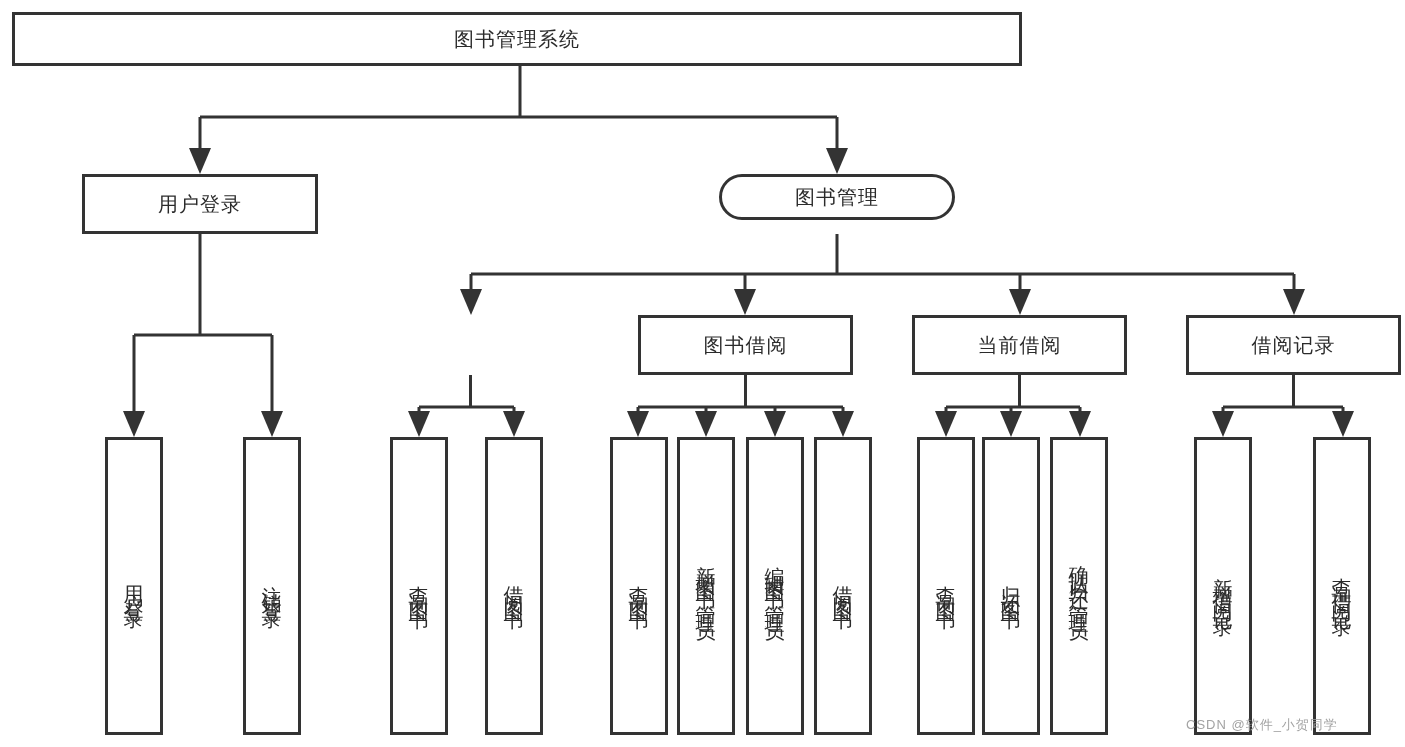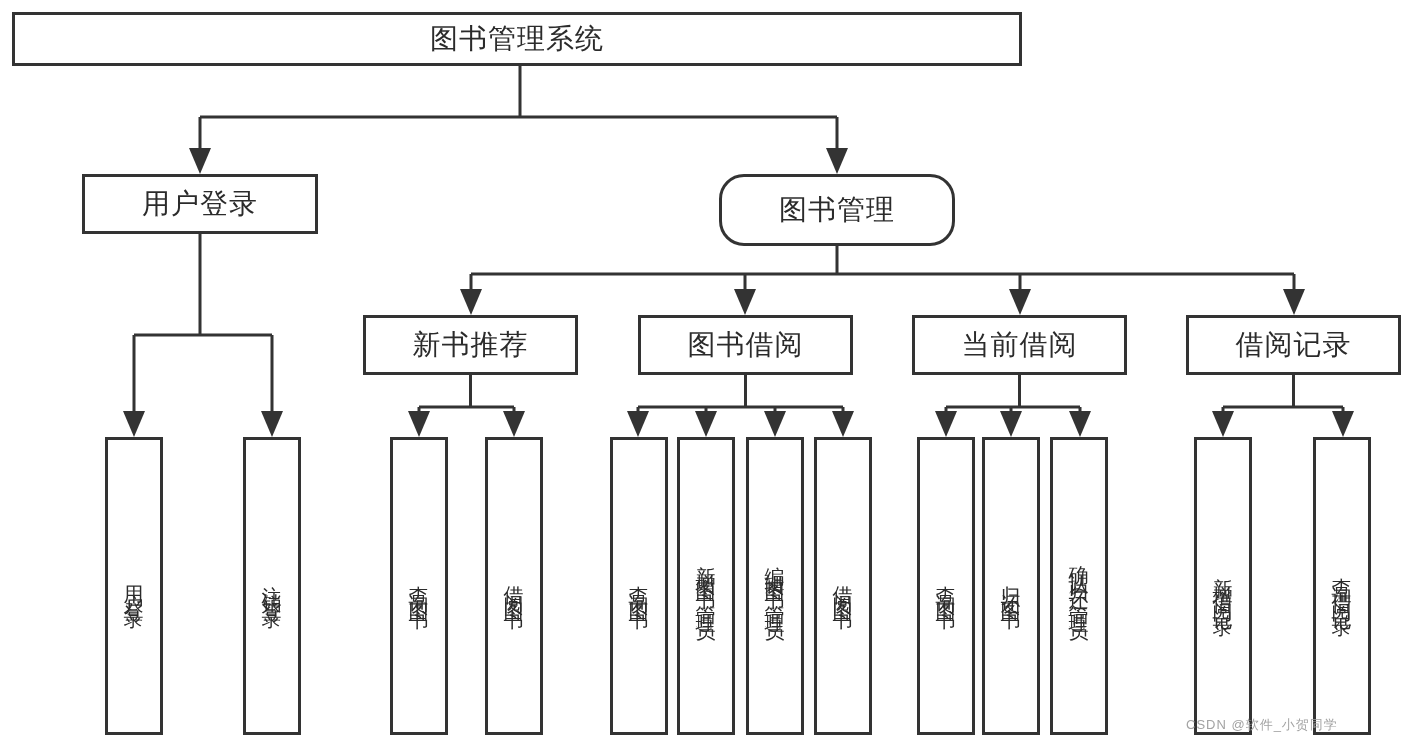--- a/index.html
+++ b/index.html
@@ -35,21 +35,21 @@
     stroke: none;
   }
   .node {
     position: absolute;
     background: var(--bg);
     border: 3px solid var(--line);
     color: var(--text);
     display: flex;
     align-items: center;
     justify-content: center;
-    font-size: 28px;
+    font-size: 20px;
     letter-spacing: 1px;
     z-index: 2;
   }
   .vnode {
     writing-mode: vertical-rl;
     text-orientation: mixed;
     font-size: 20px;
     letter-spacing: 8px;
     line-height: 1;
     padding: 6px 0;
@@ -97,23 +97,22 @@
       <polygon points="1000,411 1022,411 1011,437"></polygon>
       <polygon points="1069,411 1091,411 1080,437"></polygon>
       <polygon points="1212,411 1234,411 1223,437"></polygon>
       <polygon points="1332,411 1354,411 1343,437"></polygon>
     </g>
   </svg>
 
   <div class="node" style="left:12px; top:12px; width:1010px; height:54px;">图书管理系统</div>
 
   <div class="node" style="left:82px; top:174px; width:236px; height:60px;">用户登录</div>
-  <div class="node" style="left:719px; top:174px; width:236px; height:72px;border-radius:25px;">图书管理</div>
+  <div class="node" style="left:719px; top:174px; width:236px; height:46px;border-radius:25px;">图书管理</div>
 
-  <div class="node" style="left:363px; top:315px; width:215px; height:60px;">新书推荐</div>
   <div class="node" style="left:638px; top:315px; width:215px; height:60px;">图书借阅</div>
   <div class="node" style="left:912px; top:315px; width:215px; height:60px;">当前借阅</div>
   <div class="node" style="left:1186px; top:315px; width:215px; height:60px;">借阅记录</div>
 
   <div class="node vnode" style="left:105px; top:437px; width:58px; height:298px;">用户登录</div>
   <div class="node vnode" style="left:243px; top:437px; width:58px; height:298px;">注销登录</div>
 
   <div class="node vnode" style="left:390px; top:437px; width:58px; height:298px;">查询图书</div>
   <div class="node vnode" style="left:485px; top:437px; width:58px; height:298px;">借阅图书</div>
 

